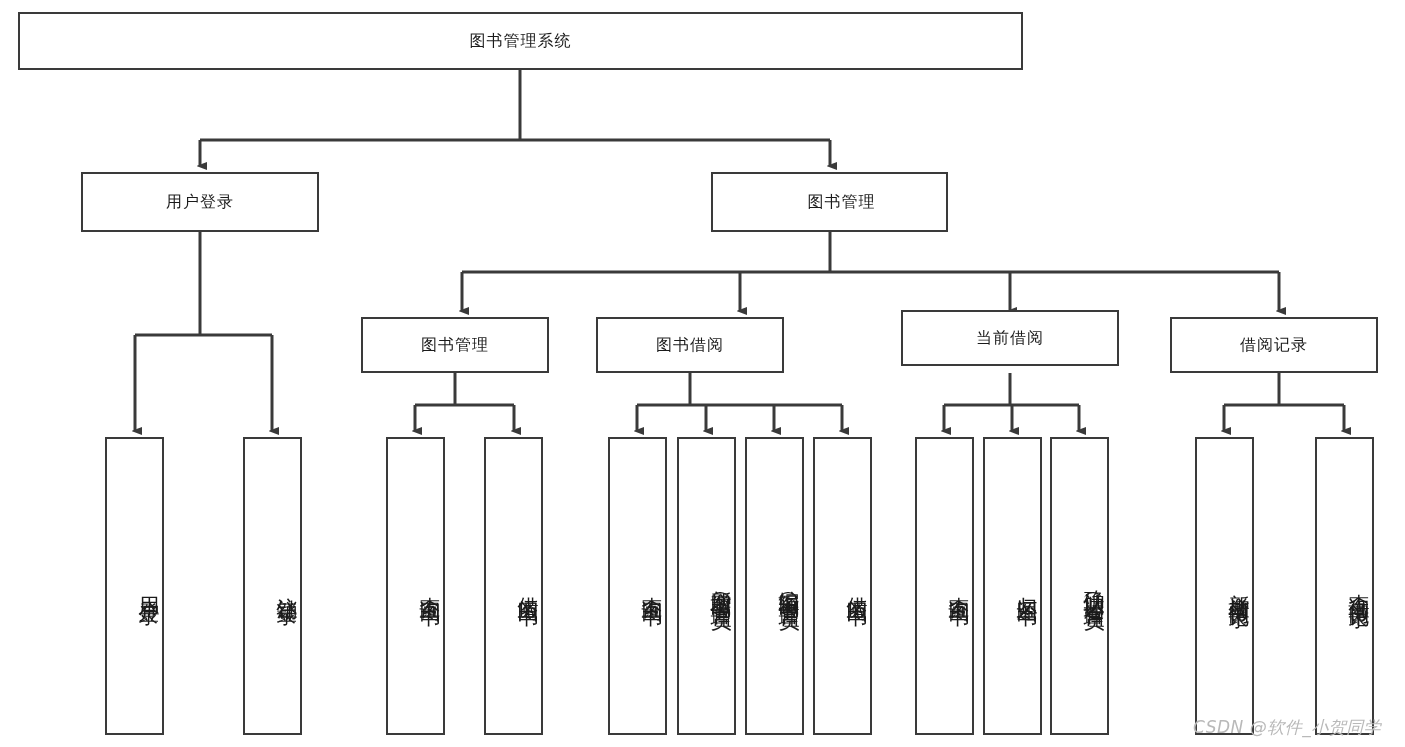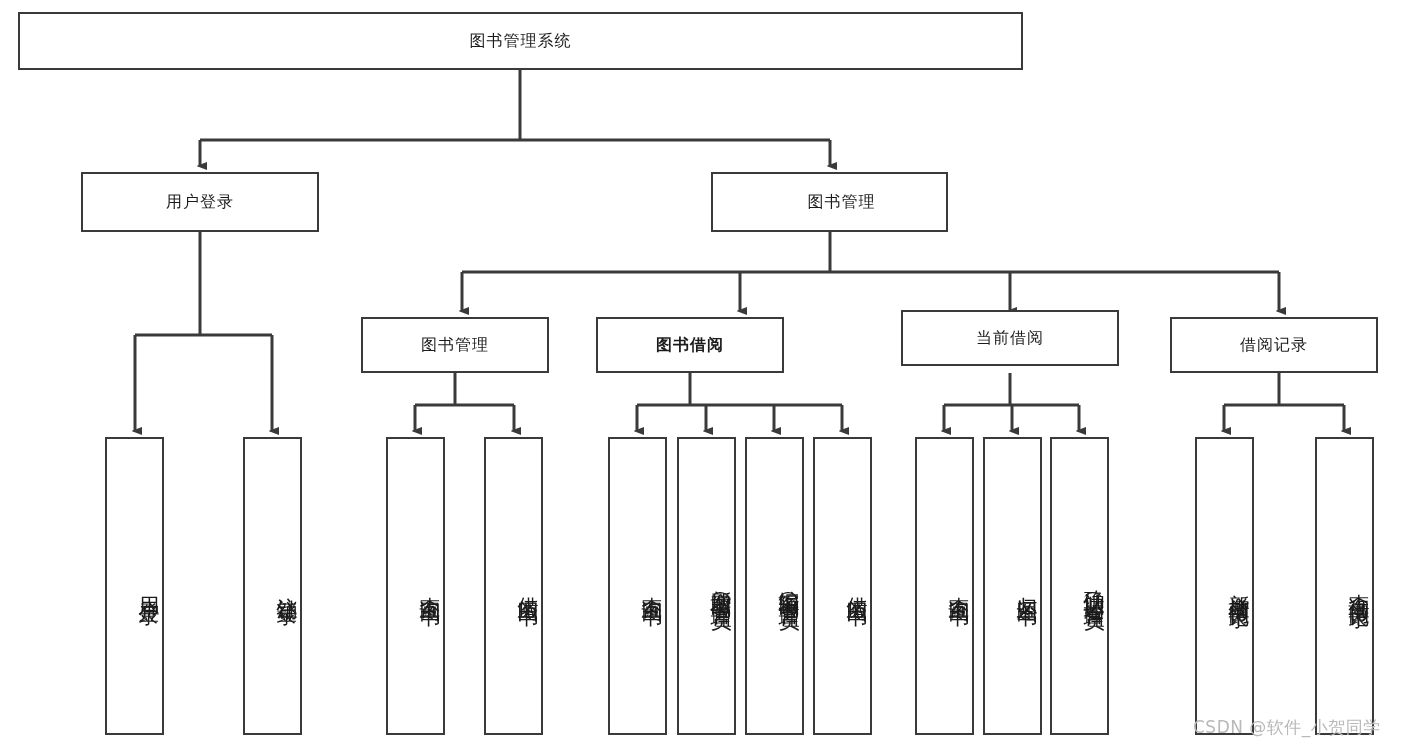--- a/index.html
+++ b/index.html
@@ -56,20 +56,21 @@
   .node-label {
     display: block;
     white-space: pre;
   }
   .watermark {
     position: absolute;
     font-size: 17px;
     color: #b9b9b9;
     white-space: nowrap;
     letter-spacing: 0.5px;
+    font-style: italic;
   }
 </style>
 </head>
 <body>
 
 <div id="canvas">
 
   <svg class="edges" viewBox="0 0 1405 747">
     <defs>
       <marker id="arrow" markerWidth="10" markerHeight="10" refX="4" refY="7" orient="auto" markerUnits="userSpaceOnUse">
@@ -128,21 +129,21 @@
   <div class="node horizontal" style="left: 81px; top: 172px; width: 238px; height: 60px;">
     <span class="node-label">用户登录</span>
   </div>
   <div class="node horizontal" style="left: 711px; top: 172px; width: 237px; height: 60px; padding-left: 24px;">
     <span class="node-label">图书管理</span>
   </div>
 
   <div class="node horizontal" style="left: 361px; top: 317px; width: 188px; height: 56px;">
     <span class="node-label">图书管理</span>
   </div>
-  <div class="node horizontal" style="left: 596px; top: 317px; width: 188px; height: 56px; font-weight: bold;">
+  <div class="node horizontal" style="left: 596px; top: 317px; width: 188px; height: 56px;">
     <span class="node-label">图书借阅</span>
   </div>
   <div class="node horizontal" style="left: 901px; top: 310px; width: 218px; height: 56px;">
     <span class="node-label">当前借阅</span>
   </div>
   <div class="node horizontal" style="left: 1170px; top: 317px; width: 208px; height: 56px;">
     <span class="node-label">借阅记录</span>
   </div>
 
   <div class="node vertical" style="left: 105px; top: 437px; width: 59px; height: 298px;">

